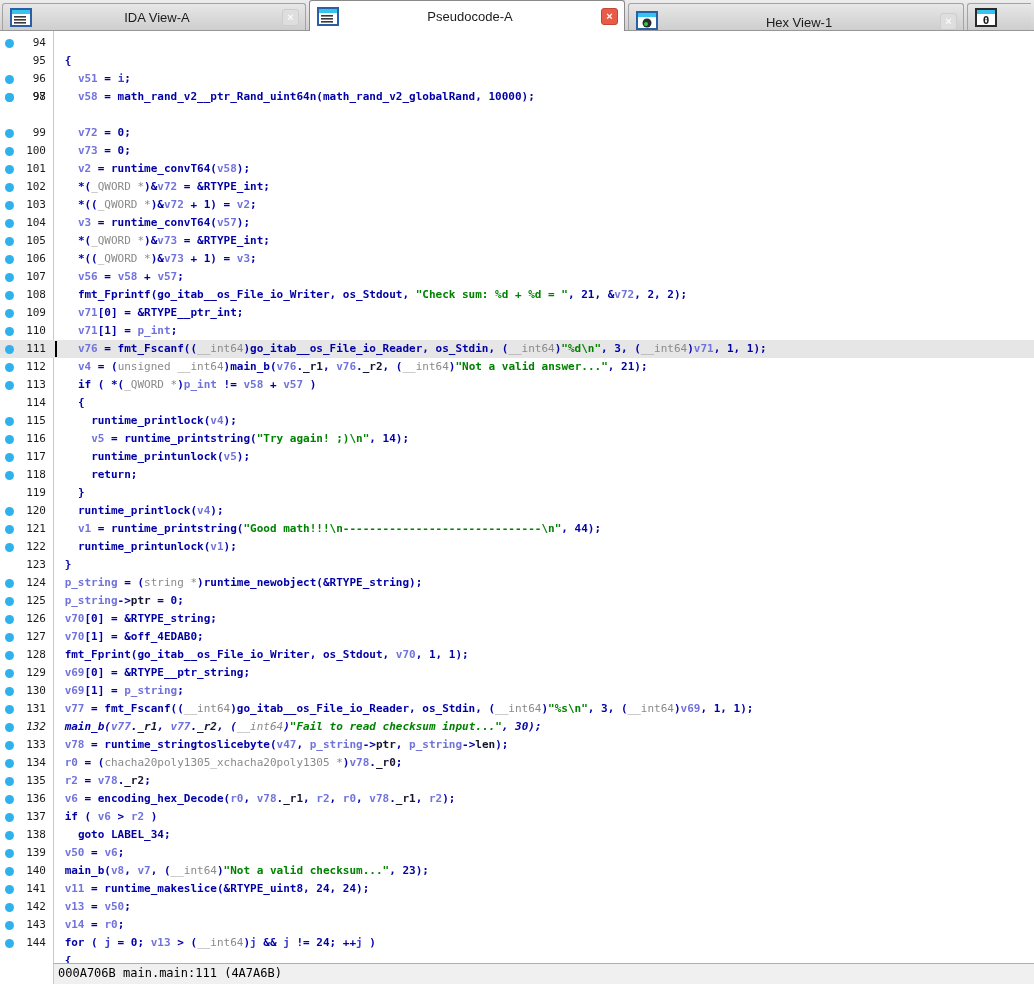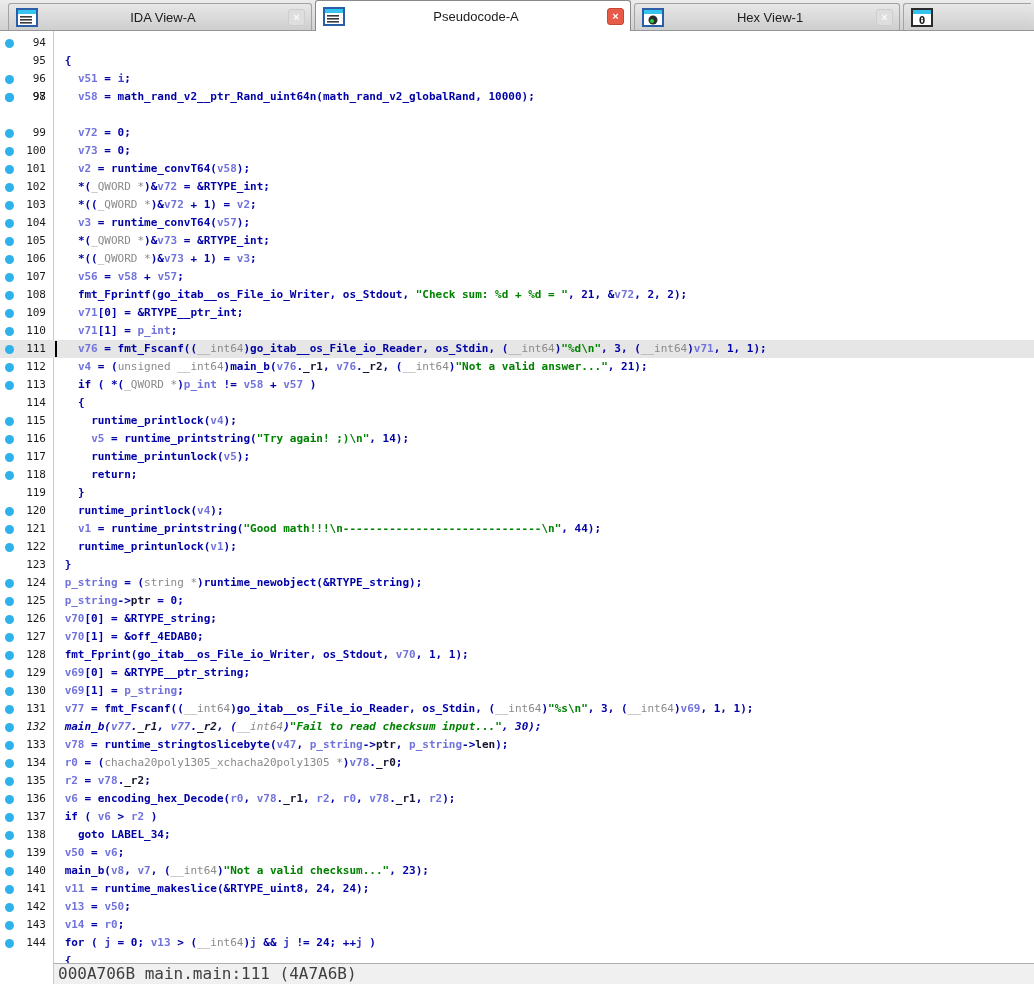--- a/index.html
+++ b/index.html
@@ -51,29 +51,29 @@
   .v { color:#7173dc; }
   .i { color:#3c3fd0; }
   .t { color:#8a8a8a; font-weight:normal; }
   .s { color:#008200; }
   .m { color:#14142e; }
   
   .statusbar { position:absolute; left:0; right:0; bottom:0; height:21px; background:#fff; }
   .statusbar .inner {
     margin-left:53px; height:21px; background:#f0f0f0;
     border-top:1px solid #b0b0b0; border-left:1px solid #c9c9c9;
-    font-family:"DejaVu Sans Mono", monospace; font-size:16px; color:#404040;
+    font-family:"DejaVu Sans Mono", monospace; font-size:12px; color:#000000;
     line-height:19px; padding-left:4px; white-space:pre;
   }
 </style>
 </head>
 <body>
 
 <div class="tabbar">
-  <div class="tab" style="width:304px; margin-left:8px;">
+  <div class="tab" style="width:304px; margin-left:2px;">
     <svg class="ticon" viewBox="0 0 22 19">
       <rect x="1" y="1" width="20" height="17" fill="#fff" stroke="#2a5fa8" stroke-width="2"></rect>
       <rect x="2" y="2" width="18" height="4" fill="#35c4ef"></rect>
       <rect x="4" y="8" width="12" height="1.6" fill="#3a3a3a"></rect>
       <rect x="4" y="11" width="12" height="1.6" fill="#3a3a3a"></rect>
       <rect x="4" y="14" width="12" height="1.6" fill="#3a3a3a"></rect>
     </svg>
     <span class="tab-label">IDA View-A</span>
     <span class="close light">×</span>
   </div>
@@ -81,21 +81,21 @@
     <svg class="ticon" viewBox="0 0 22 19">
       <rect x="1" y="1" width="20" height="17" fill="#fff" stroke="#2a5fa8" stroke-width="2"></rect>
       <rect x="2" y="2" width="18" height="4" fill="#35c4ef"></rect>
       <rect x="4" y="8" width="12" height="1.6" fill="#3a3a3a"></rect>
       <rect x="4" y="11" width="12" height="1.6" fill="#3a3a3a"></rect>
       <rect x="4" y="14" width="12" height="1.6" fill="#3a3a3a"></rect>
     </svg>
     <span class="tab-label">Pseudocode-A</span>
     <span class="close red">×</span>
   </div>
-  <div class="tab" style="width:266px;">
+  <div class="tab" style="width:336px;align-items:flex-end;">
     <svg class="ticon" viewBox="0 0 22 19">
       <rect x="1" y="1" width="20" height="17" fill="#fff" stroke="#2a5fa8" stroke-width="2"></rect>
       <rect x="2" y="2" width="18" height="4" fill="#35c4ef"></rect>
       <circle cx="11" cy="12" r="4.5" fill="#2b2b2b"></circle>
       <circle cx="10" cy="13" r="2" fill="#2ecc40"></circle>
     </svg>
     <span class="tab-label">Hex View-1</span>
     <span class="close light">×</span>
   </div>
   <div class="tab" style="flex:1; min-width:0; border-right:none; border-radius:3px 0 0 0;">

